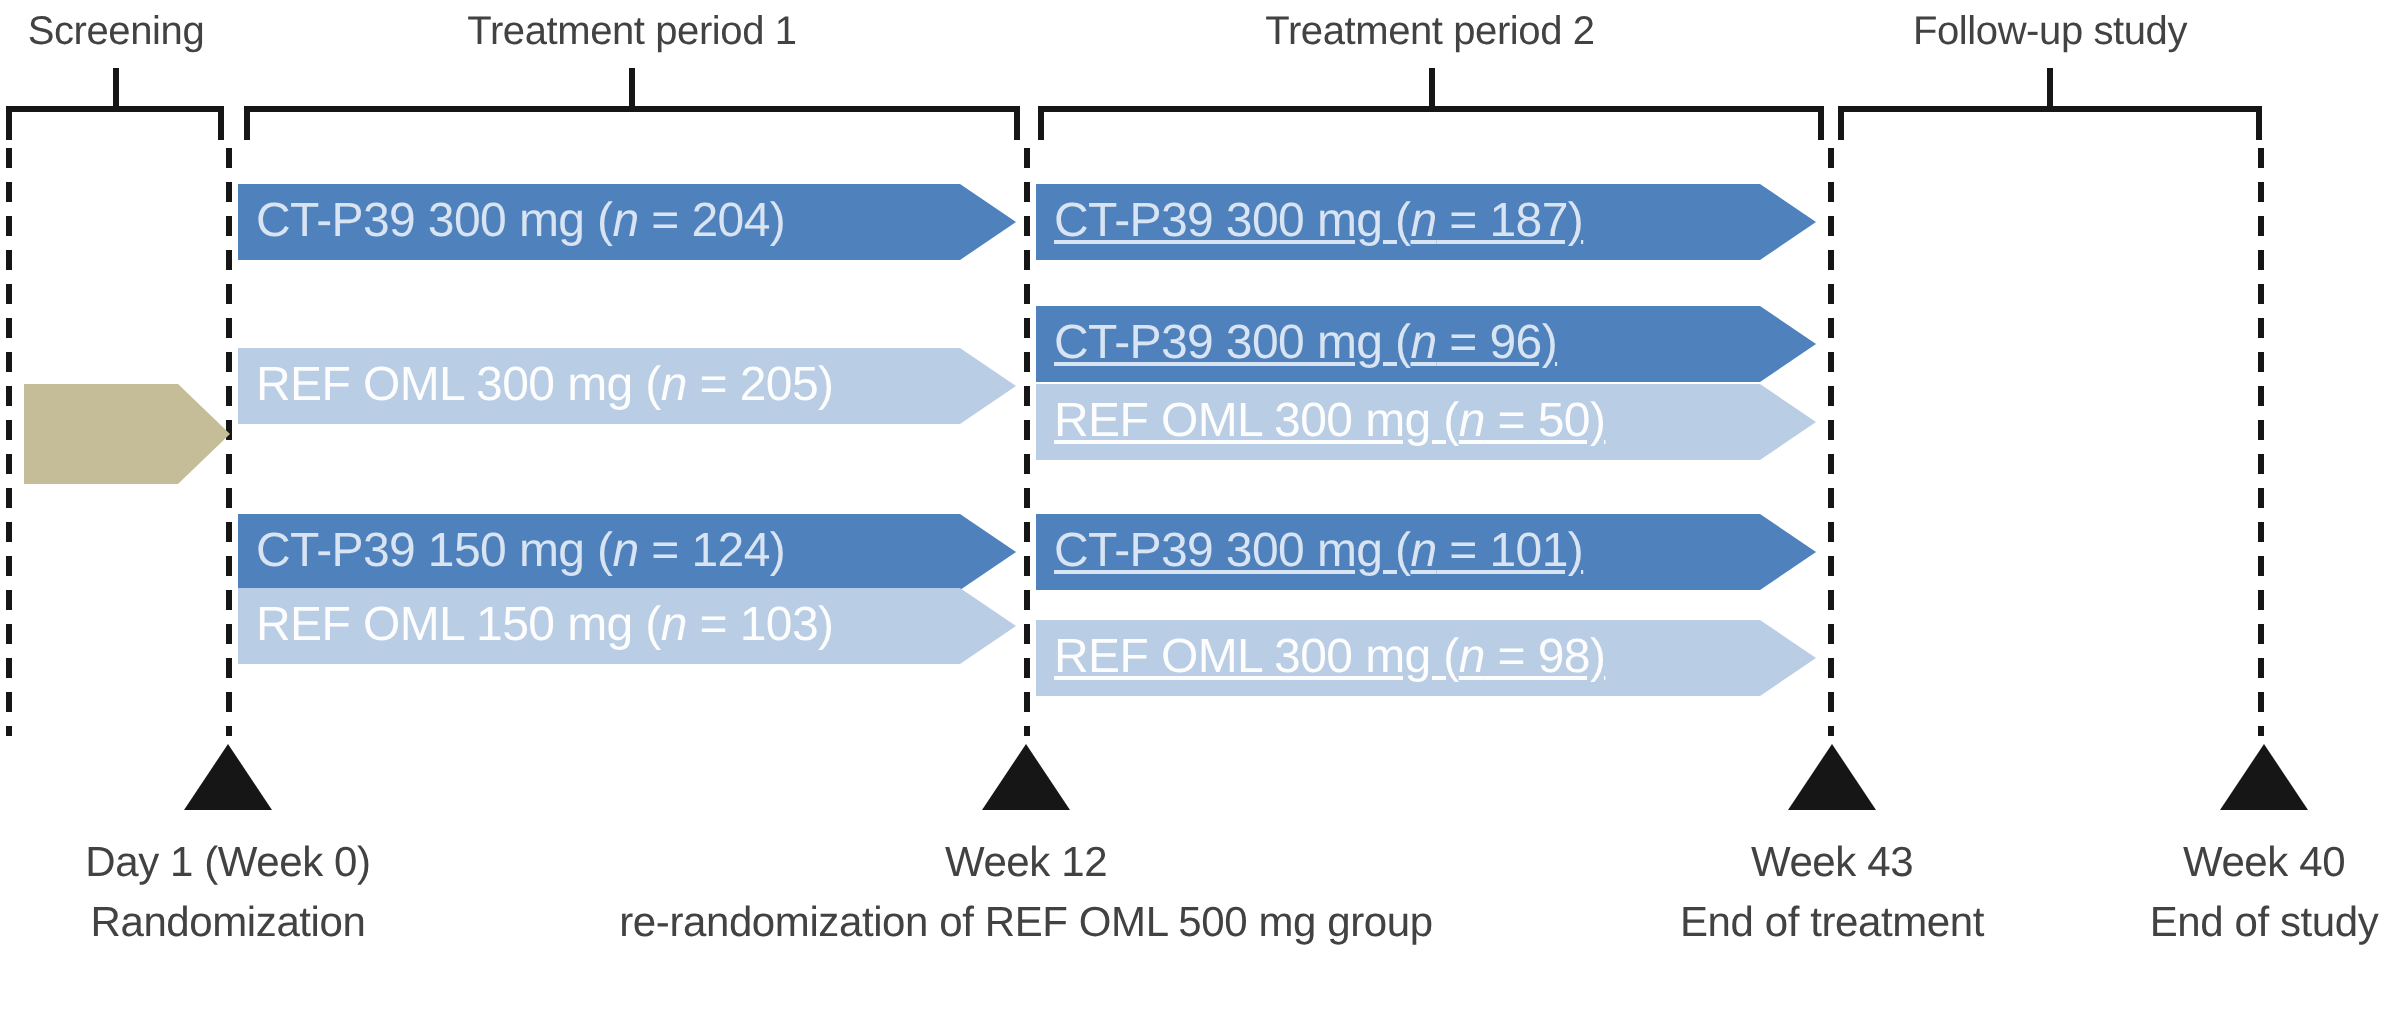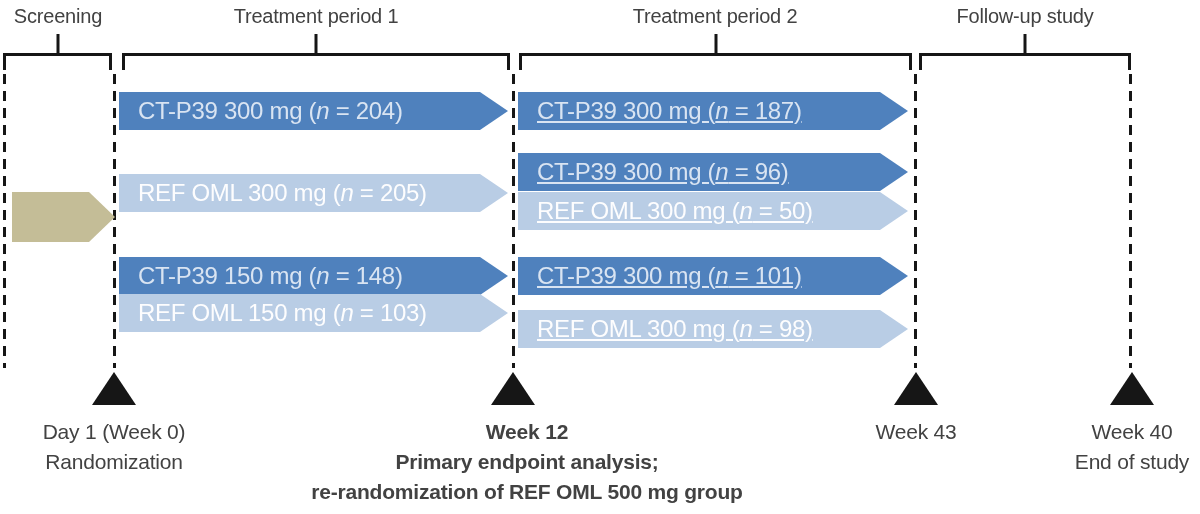--- a/index.html
+++ b/index.html
@@ -32,21 +32,21 @@
     font-size:20px;color:var(--label_gray);letter-spacing:-0.2px;white-space:nowrap;
   }
   
   .vdash{
     position:absolute;top:74px;width:3px;height:294px;
     background:repeating-linear-gradient(to bottom,var(--marker_black) 0 10px,transparent 10px 17px);
   }
   
   .arrow{
     position:absolute;height:38px;display:flex;align-items:center;
-    padding-left:19px;box-sizing:border-box;white-space:nowrap;
+    padding-left:9px;box-sizing:border-box;white-space:nowrap;
     clip-path:polygon(0 0,calc(100% - 28px) 0,100% 50%,calc(100% - 28px) 100%,0 100%);
     font-size:24px;letter-spacing:-0.3px;
   }
   .arrow em{font-style:italic;}
   .tp1{left:119px;width:389px;}
   .tp2{left:518px;width:390px;text-decoration:underline;}
   .dark{background:var(--dark_blue);color:var(--dark_arrow_text);}
   .light{background:var(--light_blue);color:var(--light_arrow_text);}
   .tan-arrow{
     position:absolute;left:12px;top:192px;width:103px;height:50px;
@@ -92,21 +92,21 @@
 
 <div class="tan-arrow"></div>
 
 <div class="arrow tp1 dark" style="top:92px;">
   <span><span>CT-P39 300 mg (</span><em>n</em><span> = 204)</span></span>
 </div>
 <div class="arrow tp1 light" style="top:174px;">
   <span><span>REF OML 300 mg (</span><em>n</em><span> = 205)</span></span>
 </div>
 <div class="arrow tp1 dark" style="top:257px;">
-  <span><span>CT-P39 150 mg (</span><em>n</em><span> = 148)</span></span>
+  <span><span>CT-P39 150 mg (</span><em>n</em><span> = 124)</span></span>
 </div>
 <div class="arrow tp1 light" style="top:294px;">
   <span><span>REF OML 150 mg (</span><em>n</em><span> = 103)</span></span>
 </div>
 
 <div class="arrow tp2 dark" style="top:92px;">
   <span><span>CT-P39 300 mg (</span><em>n</em><span> = 187)</span></span>
 </div>
 <div class="arrow tp2 dark" style="top:153px;align-items:center;">
   <span><span>CT-P39 300 mg (</span><em>n</em><span> = 96)</span></span>
@@ -123,24 +123,24 @@
 
 <div class="tri" style="left:92px;"></div>
 <div class="tri" style="left:491px;"></div>
 <div class="tri" style="left:894px;"></div>
 <div class="tri" style="left:1110px;"></div>
 
 <div class="milestone" style="left:-36px;width:300px;">
   <div>Day 1 (Week 0)</div>
   <div>Randomization</div>
 </div>
-<div class="milestone" style="left:297px;width:460px;font-weight:bold;">
+<div class="milestone" style="left:283px;width:460px;">
   <div>Week 12</div>
-  <div>Primary endpoint analysis;</div>
   <div>re-randomization of REF OML 500 mg group</div>
 </div>
 <div class="milestone" style="left:766px;width:300px;">
   <div>Week 43</div>
+  <div>End of treatment</div>
 </div>
 <div class="milestone" style="left:1032px;width:200px;">
   <div>Week 40</div>
   <div>End of study</div>
 </div>
 
 </body></html>

